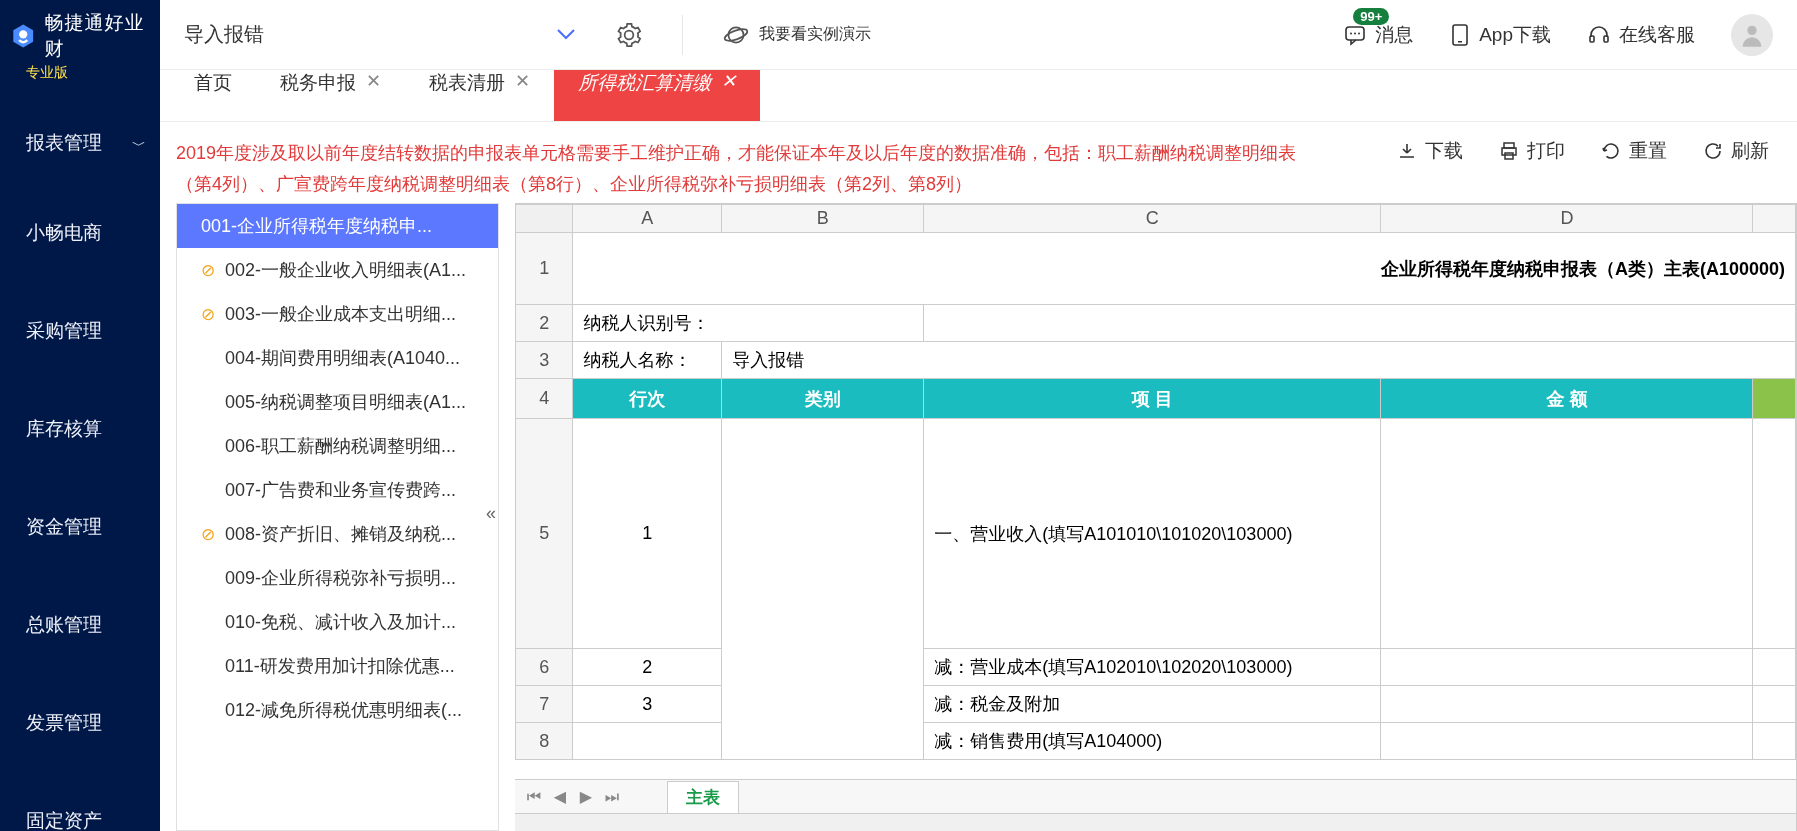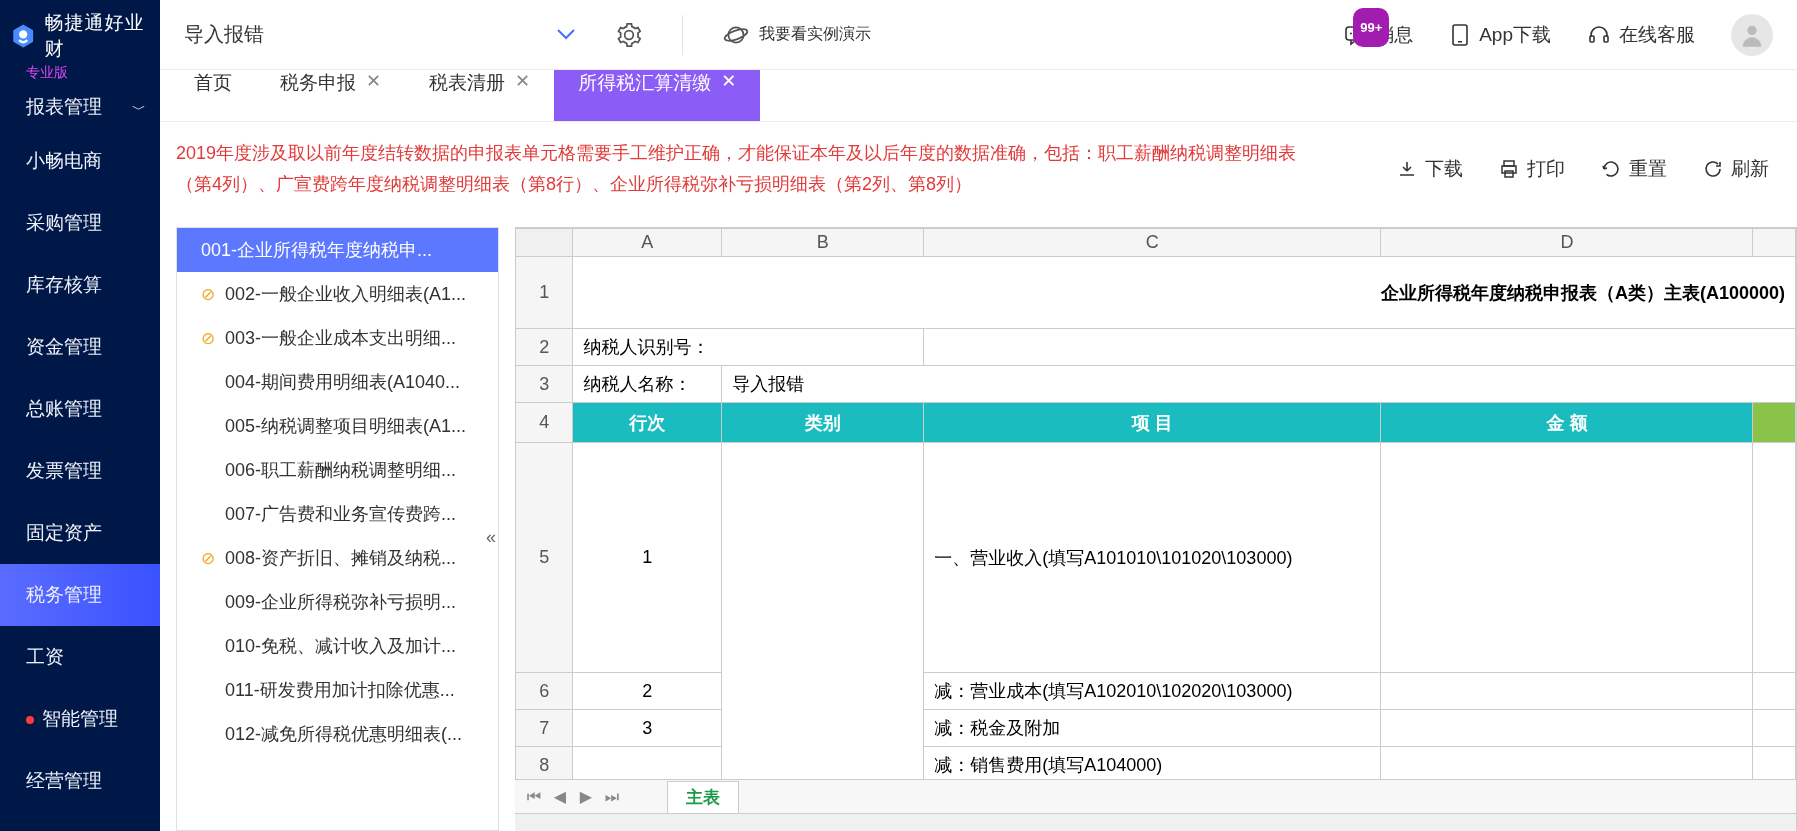--- a/index.html
+++ b/index.html
@@ -6,52 +6,52 @@
 body { width: 1797px; height: 831px; overflow: hidden; background: #fff; }
 
 .app { display: flex; height: 100%; }
 
 
 .sidebar { width: 160px; background: #001847; color: #fff; display: flex; flex-direction: column; }
 .brand { display: flex; align-items: center; padding: 10px 10px 2px 10px; gap: 8px; }
 .brand-logo { width: 30px; height: 30px; position: relative; }
 .brand-logo svg { width: 100%; height: 100%; }
 .brand-text { font-size: 19px; font-weight: 500; letter-spacing: 1px; }
-.brand-sub { font-size: 14px; padding-left: 26px; color: #d946ef; margin-bottom: 8px; }
+.brand-sub { font-size: 14px; padding-left: 26px; color: #fde047; margin-bottom: 8px; }
 .nav { flex: 1; overflow-y: auto; }
-.nav-item { padding: 18px 26px; font-size: 19px; cursor: pointer; position: relative; color: #eef1fa; }
+.nav-item { padding: 18px 26px; font-size: 19px; cursor: pointer; position: relative; color: #eef1fa; margin-top: 36px; }
 .nav-item.cut { padding-top: 4px; padding-bottom: 10px; }
 .nav-item .caret { position: absolute; right: 14px; top: 50%; transform: translateY(-50%); font-size: 14px; color: #cfd6e8; }
 .nav-item.active { background: linear-gradient(90deg,#5a6cff,#3a52ff); border-radius: 0; }
 .nav-item .dot { width: 8px; height: 8px; background: #ff3a3a; border-radius: 50%; display: inline-block; margin-right: 8px; vertical-align: middle; }
 
 
 .main { flex: 1; display: flex; flex-direction: column; min-width: 0; }
 
 
 .topbar { height: 70px; display: flex; align-items: center; padding: 0 24px; border-bottom: 1px solid #ececec; gap: 12px; }
 .crumb { font-size: 20px; color: #333; }
 .crumb-chevron { color: #4a6cff; font-size: 18px; margin-left: 280px; }
 .gear { margin-left: 28px; }
 .divider-v { width: 1px; height: 40px; background: #e5e5e5; margin: 0 28px; }
 .demo-link { display: flex; align-items: center; gap: 10px; color: #333; font-size: 16px; }
 .top-spacer { flex: 1; }
 .top-action { display: flex; align-items: center; gap: 8px; font-size: 19px; color: #333; margin-left: 24px; position: relative; }
-.badge { position: absolute; top: -14px; left: 10px; background: #a21caf; color: #fff; font-size: 13px; font-weight: 700; padding: 12px 7px; border-radius: 10px; }
+.badge { position: absolute; top: -14px; left: 10px; background: #15803d; color: #fff; font-size: 13px; font-weight: 700; padding: 1px 7px; border-radius: 10px; }
 .avatar { width: 42px; height: 42px; border-radius: 50%; background: #e6e6e6; margin-left: 24px; display: flex; align-items: center; justify-content: center; }
 
 
 .tabs { height: 52px; display: flex; align-items: stretch; border-bottom: 1px solid #ececec; padding: 0 10px; }
 .tab { padding: 0 24px; display: flex; gap: 10px; font-size: 19px; color: #333; cursor: pointer; }
 .tab .close { color: #888; font-size: 18px; }
-.tab.active { background: #8b5cf6; color: #fff; }
+.tab.active { background: #ef4444; color: #fff; font-style: italic; }
 .tab.active .close { color: #fff; }
 
 
-.toolbar { display: flex; padding: 16px 28px 28px 16px; gap: 32px; align-items: center; }
+.toolbar { display: flex; padding: 16px 28px 4px 16px; gap: 32px; align-items: flex-start; }
 .notice { color: #e23a3a; font-size: 18px; line-height: 1.7; max-width: 1130px; }
 .tool-actions { margin-left: auto; display: flex; gap: 36px; align-items: center; }
 .tool-btn { display: flex; align-items: center; gap: 8px; font-size: 19px; color: #333; cursor: pointer; }
 
 
 .content { flex: 1; display: flex; min-height: 0; padding: 0 0 0 16px; position: relative; }
 .list-panel { width: 323px; border: 1px solid #e0e0e0; overflow-y: auto; background: #fff; }
 .list-item { padding: 10px 14px 10px 24px; font-size: 18px; color: #333; white-space: nowrap; overflow: hidden; text-overflow: ellipsis; cursor: pointer; position: relative; }
 .list-item.selected { background: #5c78ff; color: #fff; }
 .list-item .warn { color: #f5a623; margin-right: 6px; font-size: 17px; display: inline-block; width: 18px; }

